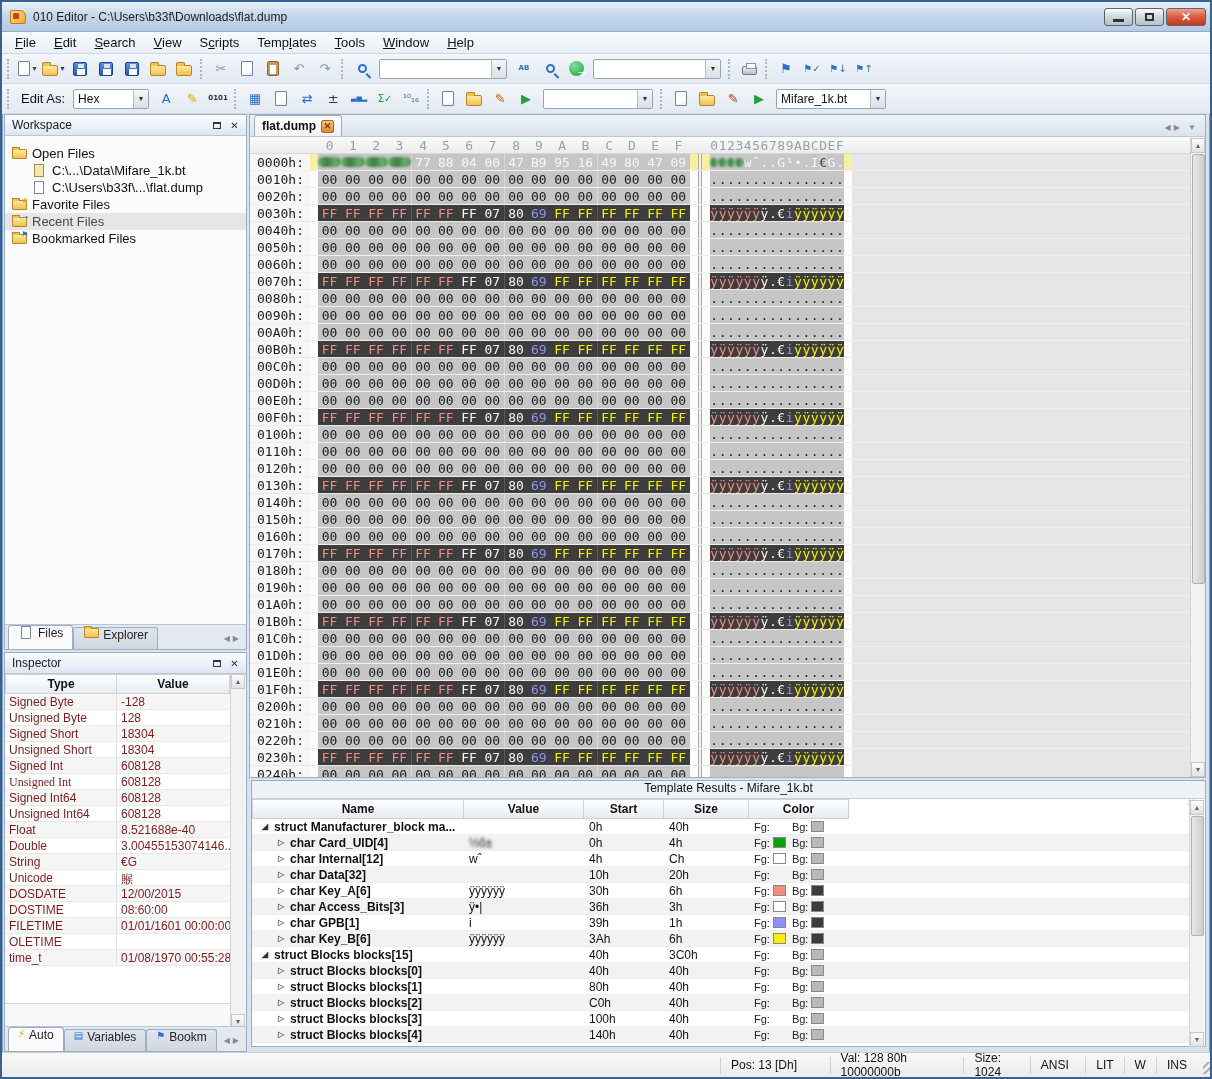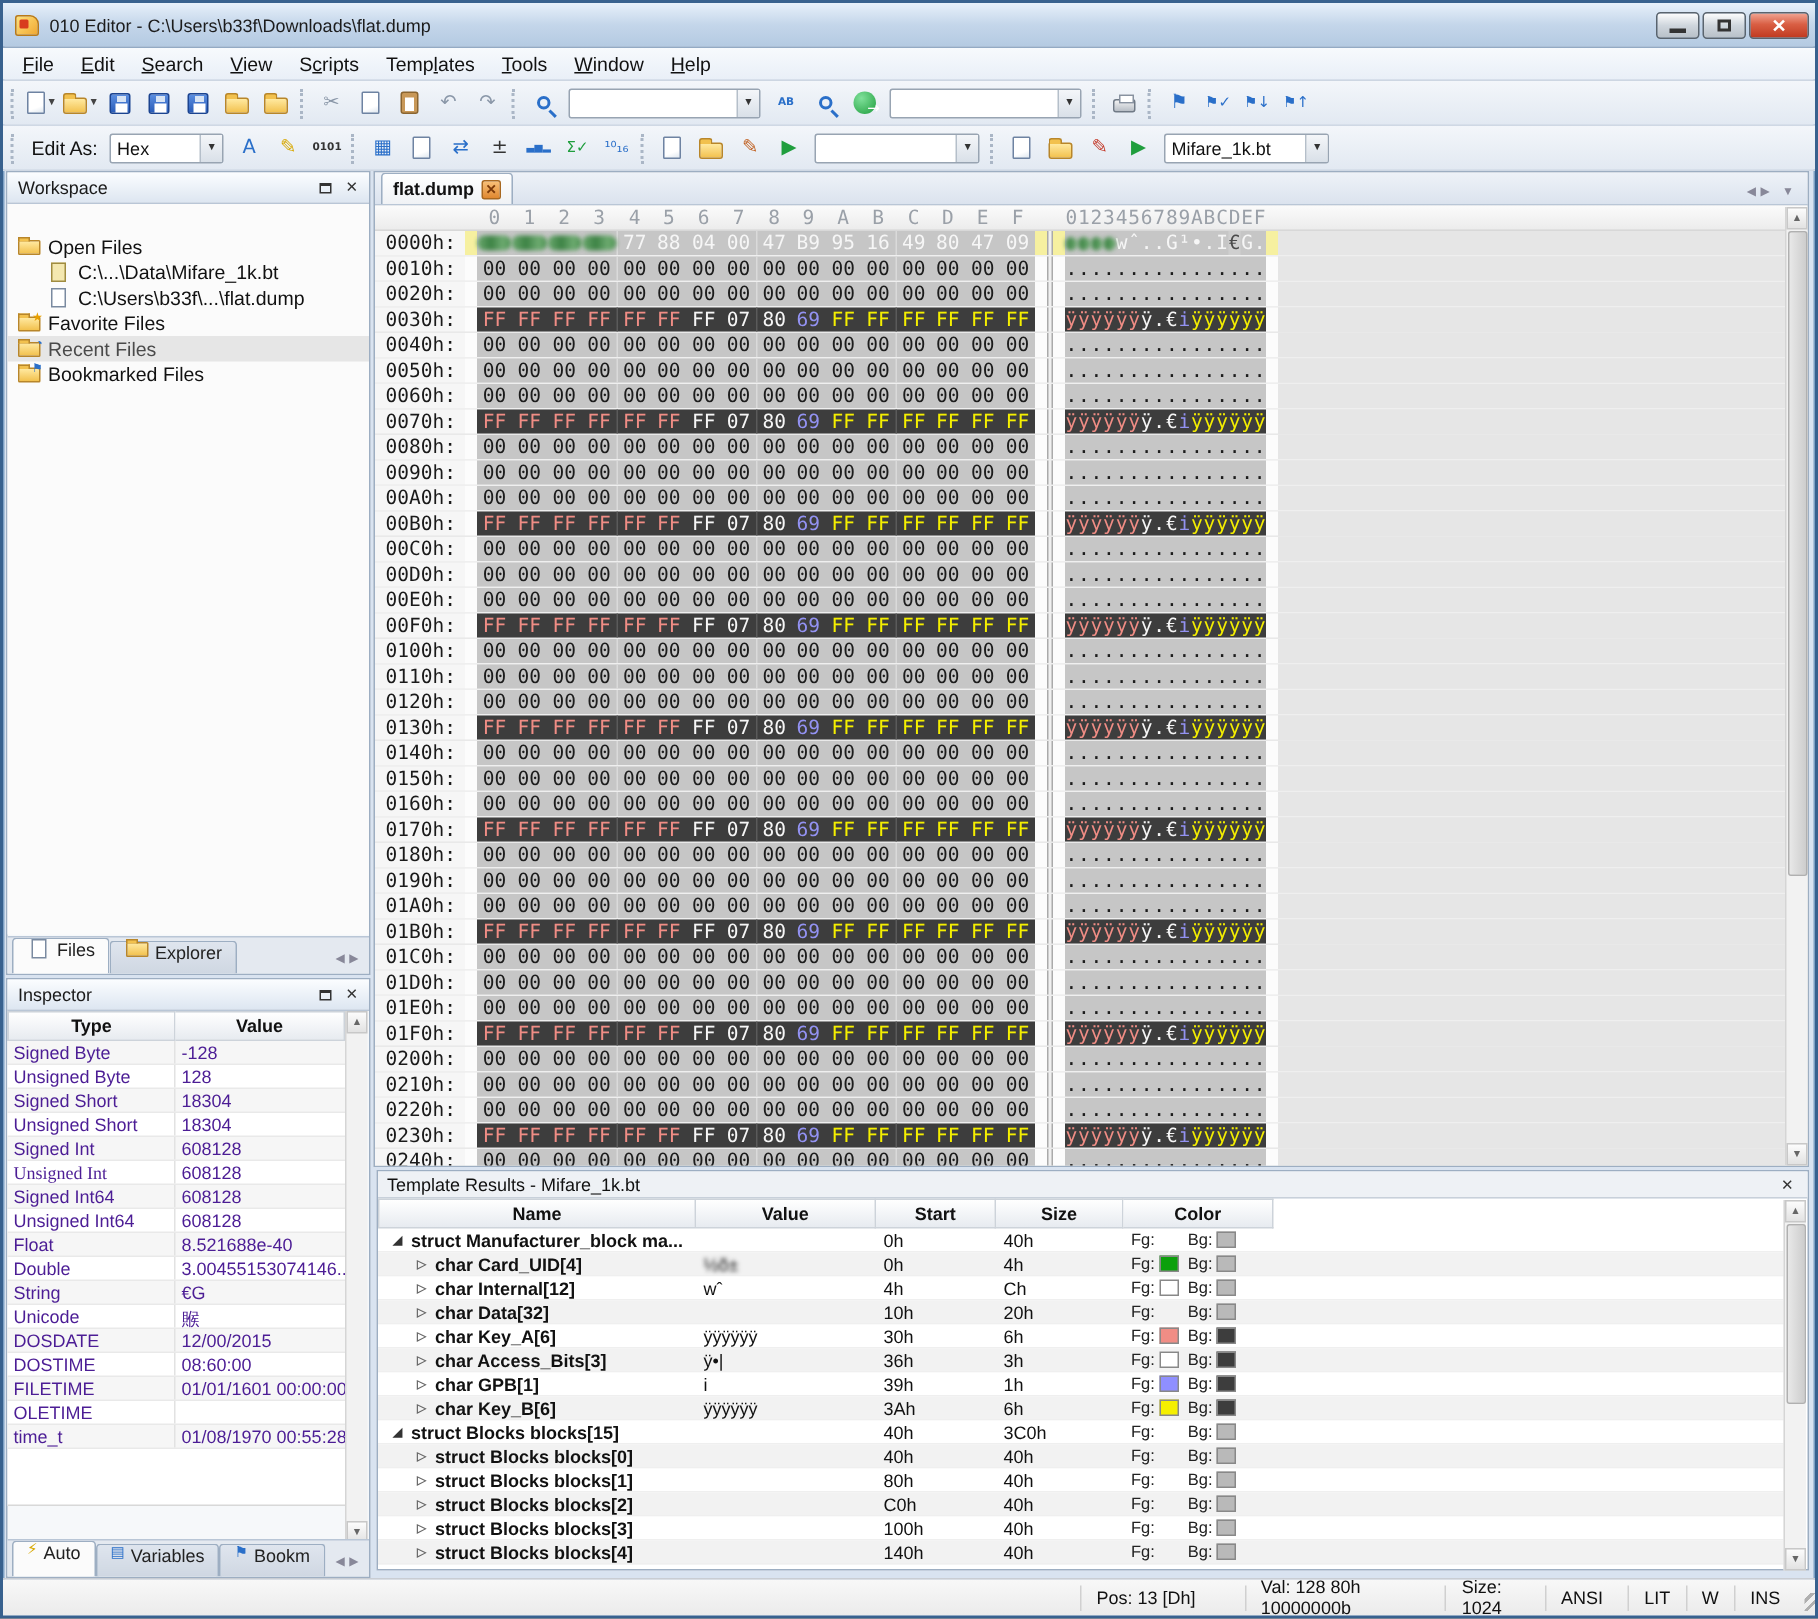--- a/index.html
+++ b/index.html
@@ -58,21 +58,21 @@
   .gsmall{font-size:10px;} .gtiny{font-size:7px;font-weight:bold;letter-spacing:0;}
   
   .panel{background:#f6f8fa;border:1px solid #9daec2;}
   .ptitle{height:21px;background:linear-gradient(#fbfdff,#dde6f1);border-bottom:1px solid #b9c6d6;
           display:flex;align-items:center;padding:0 4px 0 7px;font-size:12px;color:#1a1a1a;}
   .ptools{margin-left:auto;display:flex;gap:3px;align-items:center;}
   .pbtn{width:15px;height:14px;display:flex;align-items:center;justify-content:center;font-size:10px;color:#333;}
   .pbtn .floatsq{width:8px;height:7px;border:1px solid #333;border-top:2px solid #333;}
   
   #workspace{left:2px;top:112px;width:243px;height:536px;}
-  .tree{padding-top:20px;background:#fbfbfb;height:487px;}
+  .tree{padding-top:9px;background:#fbfbfb;height:487px;}
   .titem{height:17px;display:flex;align-items:center;font-size:13px;color:#111;gap:5px;padding-left:6px;}
   .titem.sel{background:#e6e6e6;}
   .ind1{padding-left:26px;text-align:center;}
   .tico{flex:0 0 16px;display:flex;justify-content:center;}
   .tfolder{width:15px;height:10px;background:linear-gradient(#ffe9a0,#f2c14e);border:1px solid #b8862a;border-radius:1px;position:relative;}
   .tfolder::before{content:"";position:absolute;left:-1px;top:-3px;width:6px;height:2px;background:#f2c14e;border:1px solid #b8862a;border-bottom:none;}
   .tfolder .bdg{position:absolute;right:-3px;top:-4px;font-size:8px;line-height:1;}
   .tfile{width:10px;height:13px;background:#fff;border:1px solid #7a8aa0;}
   .tbt{width:10px;height:13px;background:#f4e8b0;border:1px solid #a08c40;}
   .wtabs{position:absolute;left:0;bottom:0;width:100%;height:25px;background:#e4e9f0;border-top:1px solid #b9c6d6;
@@ -81,21 +81,21 @@
         border:1px solid #9daec2;border-bottom:none;background:linear-gradient(#dfe5ee,#cfd7e2);border-radius:3px 3px 0 0;}
   .wtab.on{background:#fbfbfb;height:24px;}
   .tabarrows{margin-left:auto;font-size:8px;color:#889;padding:0 4px 6px 0;letter-spacing:3px;}
   
   #inspector{left:2px;top:650px;width:243px;height:400px;}
   .gridhead{display:flex;height:20px;}
   .ghcell{background:linear-gradient(#ffffff,#e7ebf0);border:1px solid #cdd3da;border-left:none;font-size:12px;
           font-weight:bold;color:#111;display:flex;align-items:center;justify-content:center;}
   .insrow{display:flex;height:16px;border-bottom:1px solid #e9e9e9;background:#fff;font-size:12px;}
   .insrow:nth-child(odd){background:#f6f6f6;}
-  .inscell{padding:1px 4px;color:#4c1d95;white-space:nowrap;overflow:hidden;}
+  .inscell{padding:1px 4px;color:#7f1d1d;white-space:nowrap;overflow:hidden;}
   #insbody{height:310px;background:#fff;border-bottom:1px solid #d8d8d8;}
   .vscroll{position:absolute;right:1px;width:15px;background:#f2f2f2;border-left:1px solid #d5d5d5;
            display:flex;flex-direction:column;align-items:center;font-size:7px;color:#666;}
   .sarrow{height:15px;display:flex;align-items:center;justify-content:center;width:100%;background:linear-gradient(#fcfcfc,#e2e2e2);border:1px solid #c8c8c8;}
   .sthumb{width:13px;background:linear-gradient(90deg,#e8e8e8,#cdcdcd);border:1px solid #b0b0b0;border-radius:2px;}
   
   #hexpanel{left:247px;top:112px;width:957px;height:664px;background:#e6e6e6;border:1px solid #9daec2;}
   #doctabs{height:22px;background:linear-gradient(#eef2f8,#dbe3ee);border-bottom:1px solid #b9c6d6;display:flex;align-items:flex-end;padding-left:4px;}
   .doctab{height:21px;background:linear-gradient(#ffffff,#f0f2f5);border:1px solid #9daec2;border-bottom:none;border-radius:3px 3px 0 0;
           display:flex;align-items:center;gap:5px;padding:0 7px;font-size:12px;font-weight:bold;color:#111;}
@@ -122,21 +122,21 @@
   .a{flex:0 0 8.375px;display:flex;align-items:center;justify-content:center;}
   .divid{flex:0 0 4px;background:#f0f0f0;border-left:1px solid #aaa;border-right:1px solid #aaa;}
   .fill{flex:1;background:#e6e6e6;}
   .c-k{color:#1c1c1c;} .c-w{color:#f6f6f6;} .c-p{color:#f08d85;} .c-y{color:#f5ef00;} .c-u{color:#9392f2;}
   .sel{background:#cfcfcf;color:#4a4a4a;}
   .smear{width:100%;height:10px;background:linear-gradient(90deg,#64a868,#2d7a35 40%,#64a868 75%,#3d8a42);border-radius:5px;filter:blur(1.3px);opacity:.9;}
   .smear.sm{height:9px;}
   
   #template{left:249px;top:778px;width:955px;height:267px;background:#fff;border:1px solid #9daec2;}
   #tr-title{height:18px;background:#eef1f5;border-bottom:1px solid #c8d0da;display:flex;align-items:center;
-            font-size:12px;color:#111;padding:0 6px;}
+            font-size:12px;color:#111;padding:0 6px;flex-direction:column;}
   .trow{display:flex;height:16px;font-size:12px;background:#fff;border-bottom:1px solid #efefef;}
   .trow:nth-child(even){background:#f2f2f2;}
   .tcell{display:flex;align-items:center;padding:0 5px;color:#111;white-space:nowrap;overflow:hidden;}
   .tname{font-weight:bold;gap:4px;}
   .tw-name{flex:0 0 212px;} .tw-val{flex:0 0 120px;} .tw-start{flex:0 0 80px;} .tw-size{flex:0 0 85px;}
   .tw-color{flex:0 0 100px;} .tw-comm{flex:1;}
   .arrow{font-size:8px;color:#333;width:10px;display:inline-block;text-align:center;}
   .arrow.hollow{color:#666;}
   .swatch{width:13px;height:11px;border:1px solid #888;display:inline-block;margin:0 6px 0 3px;}
   .swatch.none{border:none;background:transparent;}

